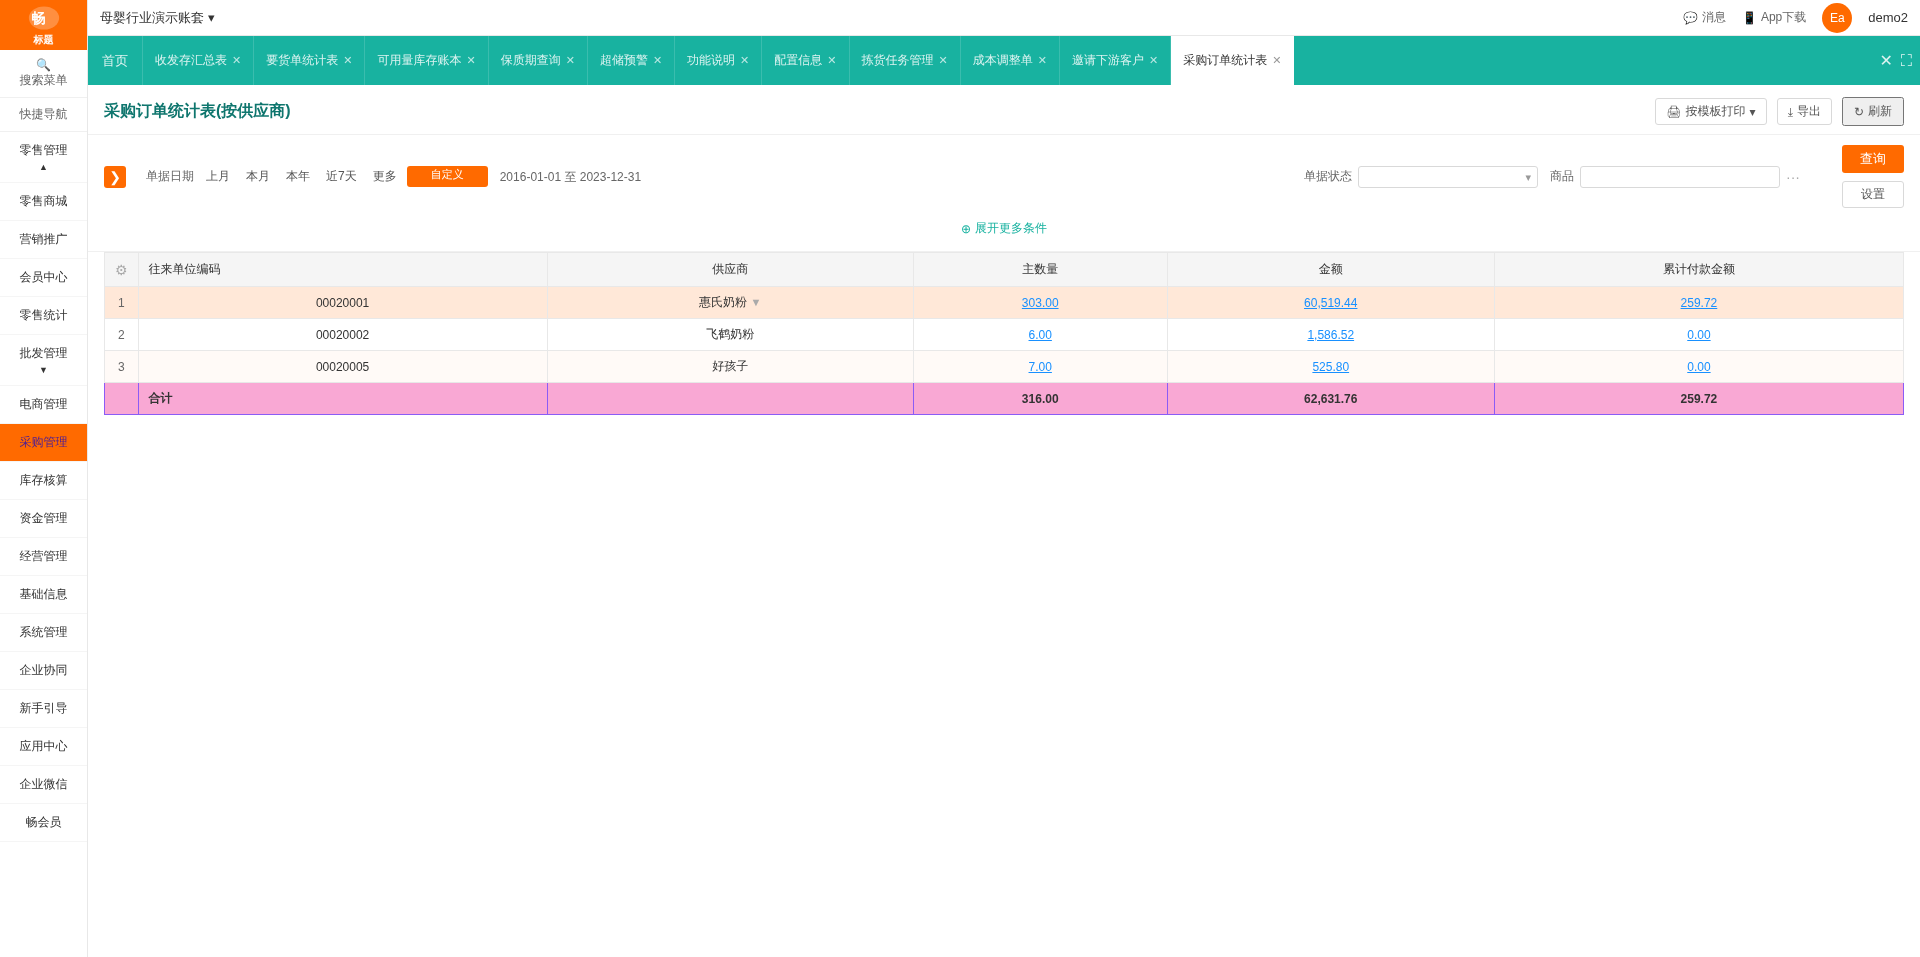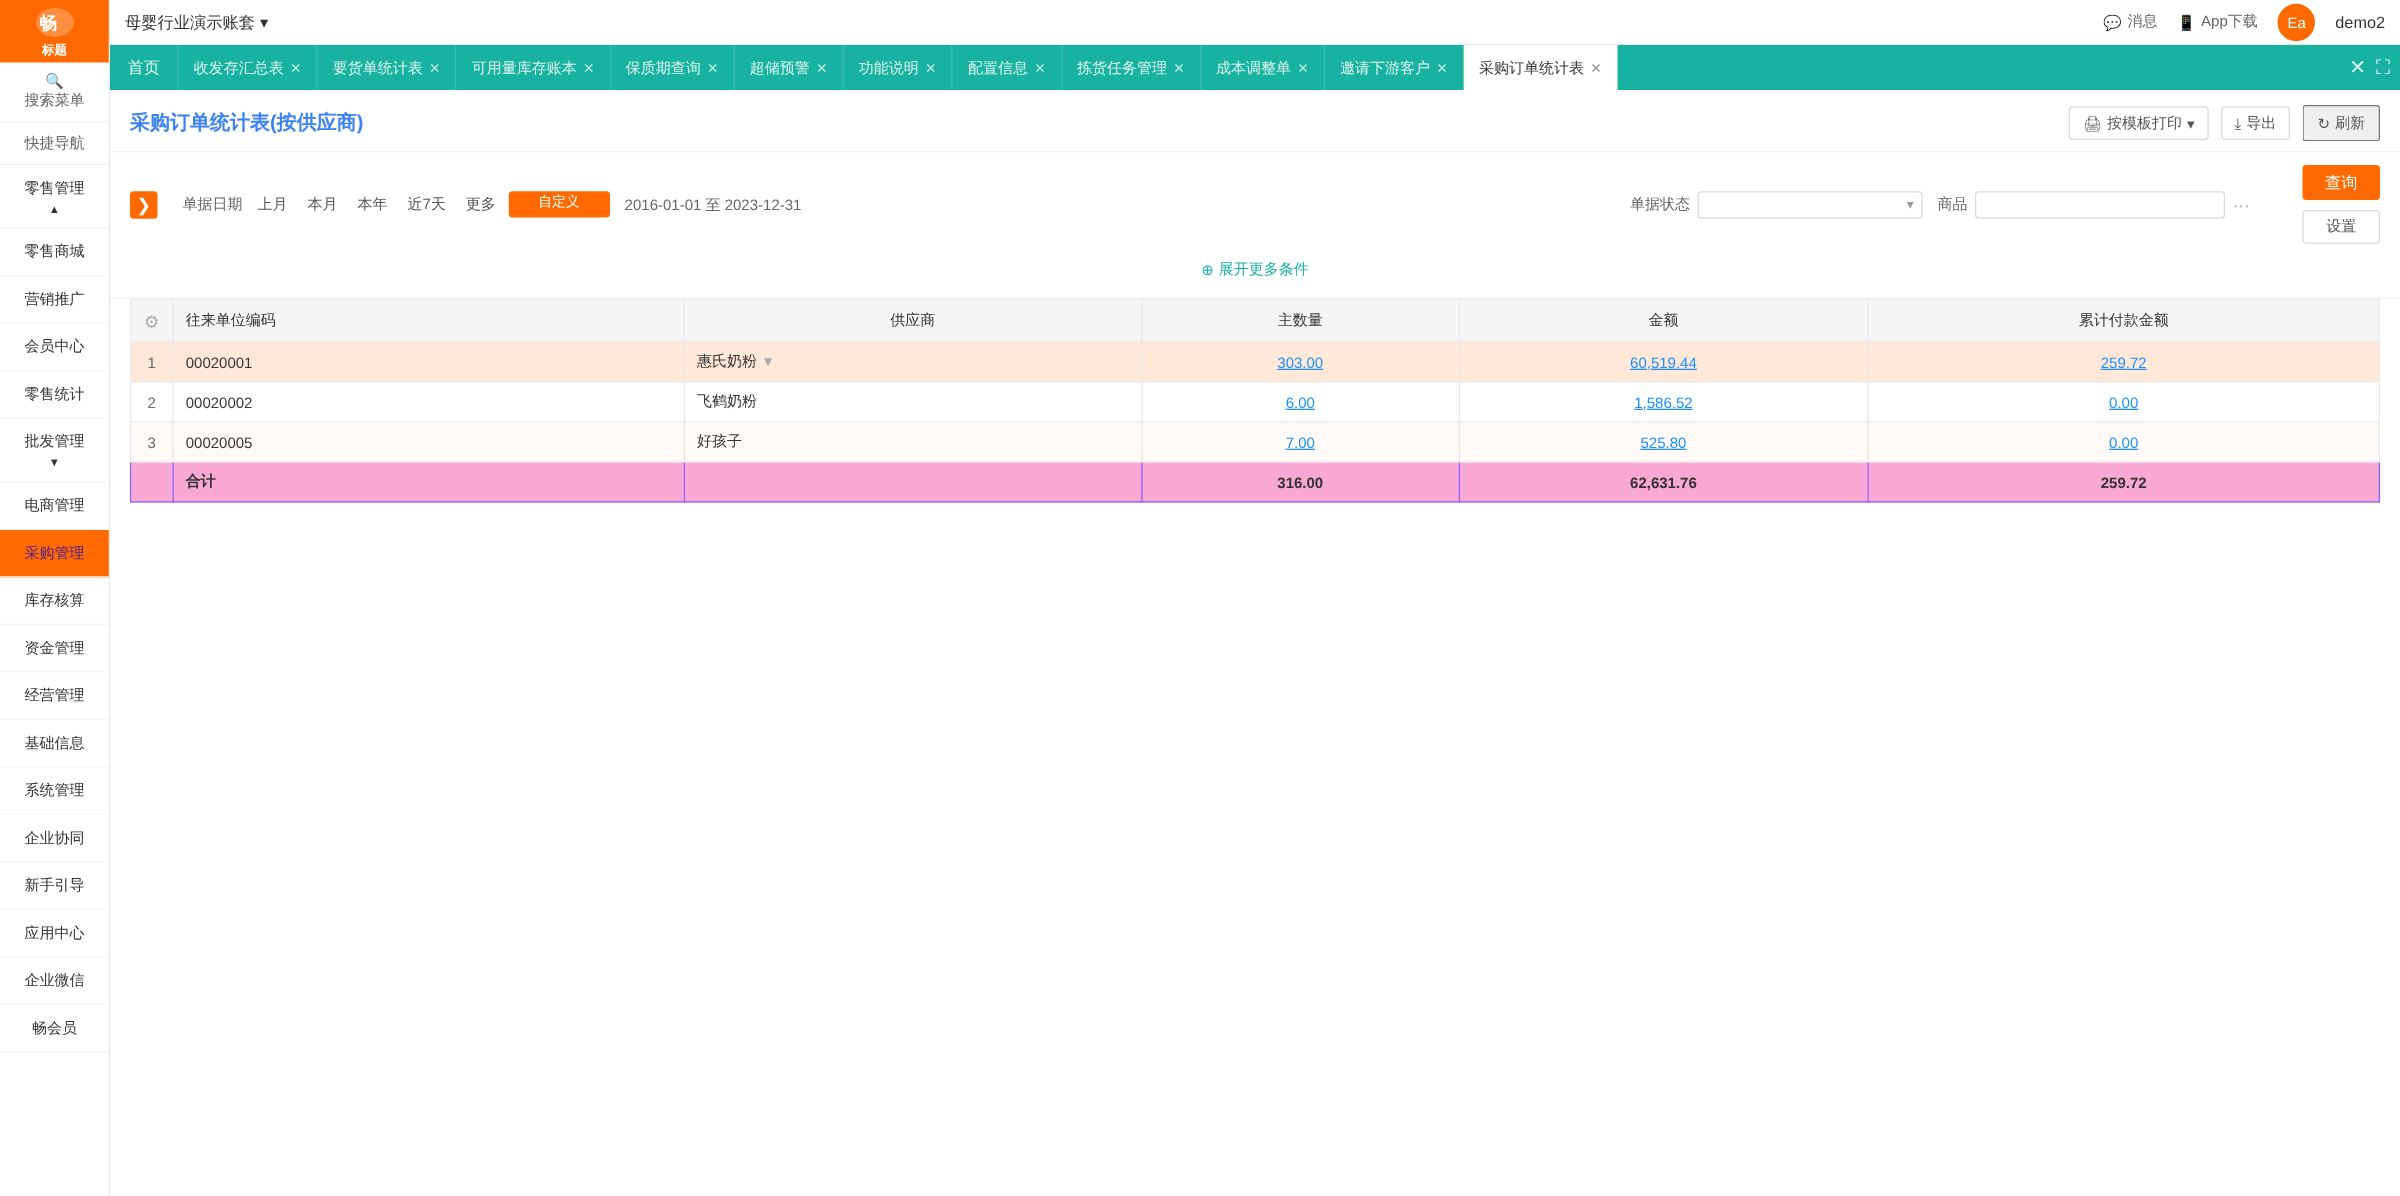--- a/index.html
+++ b/index.html
@@ -22,35 +22,35 @@
 
     
     .topbar { height: 36px; background: #fff; display: flex; align-items: center; justify-content: space-between; border-bottom: 1px solid #e8e8e8; padding: 0 12px; flex-shrink: 0; }
     .topbar-left { display: flex; align-items: center; gap: 8px; }
     .topbar-dropdown { display: flex; align-items: center; gap: 4px; font-size: 13px; color: #333; cursor: pointer; }
     .topbar-right { display: flex; align-items: center; gap: 16px; }
     .topbar-btn { display: flex; align-items: center; gap: 4px; font-size: 12px; color: #666; cursor: pointer; }
     .avatar { width: 30px; height: 30px; border-radius: 50%; background: #ff6a00; color: #fff; display: flex; align-items: center; justify-content: center; font-size: 12px; }
 
     
-    .tabbar { height: 36px; background: #18b2a0; display: flex; align-items: stretch; flex-shrink: 0; overflow: hidden; }
+    .tabbar { height: 49px; background: #18b2a0; display: flex; align-items: stretch; flex-shrink: 0; overflow: hidden; }
     .tab-item { display: flex; align-items: center; padding: 0 12px; gap: 5px; font-size: 12px; color: rgba(255,255,255,0.85); cursor: pointer; border-right: 1px solid rgba(255,255,255,0.15); white-space: nowrap; }
     .tab-item.active { background: #fff; color: #333; }
     .tab-item .tab-close { font-size: 11px; color: rgba(255,255,255,0.7); }
     .tab-item.active .tab-close { color: #999; }
     .tab-home { padding: 0 14px; font-size: 13px; }
     .tabbar-end { display: flex; align-items: center; margin-left: auto; padding: 0 8px; gap: 8px; }
     .tabbar-end-btn { color: rgba(255,255,255,0.85); font-size: 16px; cursor: pointer; }
 
     
     .page { flex: 1; background: #fff; margin: 0; overflow: auto; display: flex; flex-direction: column; }
 
     
     .page-header { display: flex; align-items: center; justify-content: space-between; padding: 12px 16px 8px; border-bottom: 1px solid #f0f0f0; }
-    .page-title { font-size: 16px; font-weight: bold; color: #3b82f6; }
+    .page-title { font-size: 16px; font-weight: bold; color: #0f766e; }
     .page-header-actions { display: flex; align-items: center; gap: 10px; }
     .btn-template { display: flex; align-items: center; gap: 4px; border: 1px solid #d9d9d9; background: #fff; padding: 4px 10px; border-radius: 3px; font-size: 12px; cursor: pointer; color: #555; }
     .btn-export { display: flex; align-items: center; gap: 4px; border: 1px solid #d9d9d9; background: #fff; padding: 4px 10px; border-radius: 3px; font-size: 12px; cursor: pointer; color: #555; }
     .btn-refresh { display: flex; align-items: center; gap: 4px; padding: 4px 10px; font-size: 12px; cursor: pointer; color: #555; }
 
     
     .filter-area { padding: 10px 16px; background: #fff; border-bottom: 1px solid #f0f0f0; }
     .filter-row { display: flex; align-items: center; gap: 12px; flex-wrap: wrap; margin-bottom: 8px; }
     .filter-item { display: flex; align-items: center; gap: 6px; font-size: 12px; }
     .filter-label { color: #666; white-space: nowrap; }
@@ -65,21 +65,21 @@
     .filter-more-btn { display: flex; align-items: center; justify-content: center; gap: 4px; color: #18b2a0; font-size: 12px; cursor: pointer; padding: 4px 0; }
     .btn-query { background: #ff6a00; color: #fff; border: none; padding: 5px 18px; border-radius: 3px; font-size: 13px; cursor: pointer; }
     .btn-settings { border: 1px solid #d9d9d9; background: #fff; color: #555; padding: 4px 12px; border-radius: 3px; font-size: 12px; cursor: pointer; display: block; margin-top: 4px; }
     .filter-collapse-btn { width: 22px; height: 22px; background: #ff6a00; color: #fff; border-radius: 3px; display: flex; align-items: center; justify-content: center; cursor: pointer; font-size: 14px; flex-shrink: 0; margin-right: 8px; }
 
     
     .table-wrap { flex: 1; overflow: auto; padding: 0 16px 16px; }
     table { width: 100%; border-collapse: collapse; margin-top: 0; }
     thead th { background: #f5f5f5; border: 1px solid #e8e8e8; padding: 8px 10px; font-size: 12px; color: #333; font-weight: 500; text-align: left; white-space: nowrap; }
     thead th:nth-child(3), thead th:nth-child(4), thead th:nth-child(5), thead th:nth-child(6) { text-align: center; }
-    tbody td { border: 1px solid #e8e8e8; padding: 7px 10px; font-size: 12px; color: #333; }
+    tbody td { border: 1px solid #e8e8e8; padding: 7px 10px; font-size: 12px; color: #333; text-align: center; }
     tbody tr:nth-child(odd) { background: #fffaf7; }
     tbody tr:nth-child(even) { background: #fff; }
     tbody tr.active-row { background: #ffe8d8; }
     .td-num { text-align: center; color: #666; }
     .td-link { color: #1890ff; text-decoration: underline; text-align: center; cursor: pointer; }
     .settings-col { width: 30px; text-align: center; }
     .settings-icon { color: #aaa; font-size: 14px; cursor: pointer; }
     .tfoot-row td { background: #f9a8d4; font-weight: bold; border: 1px solid #8b5cf6; padding: 7px 10px; font-size: 12px; }
     .tfoot-label { color: #333; }
     .tfoot-val { text-align: center; color: #333; font-weight: bold; }

